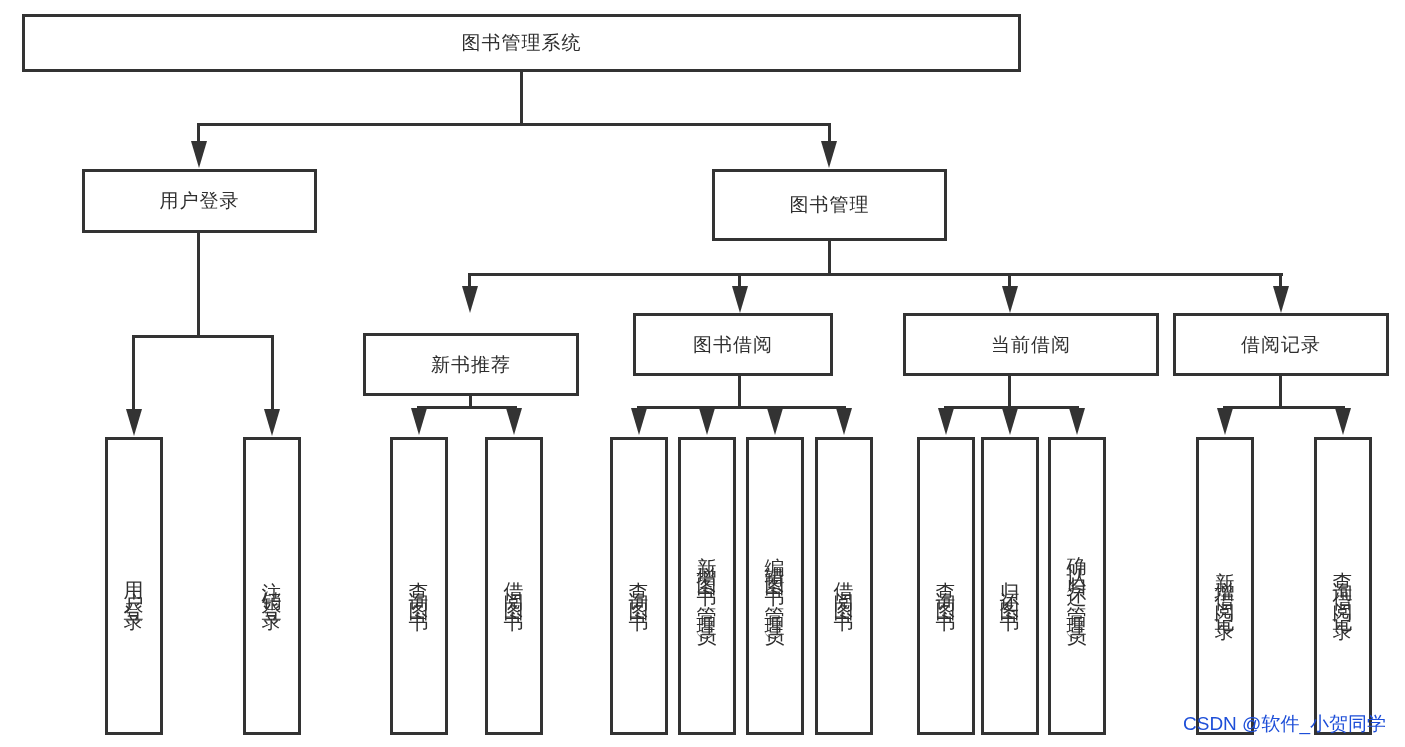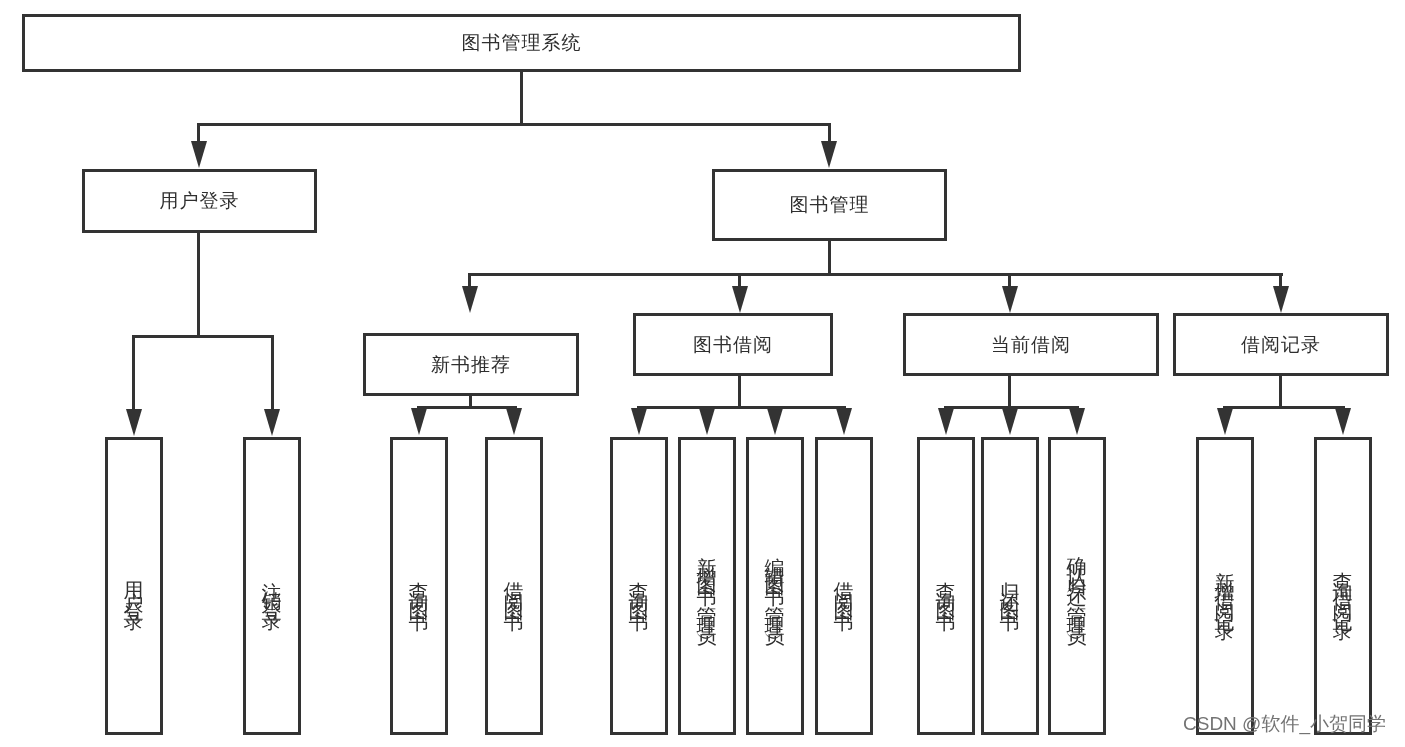--- a/index.html
+++ b/index.html
@@ -52,21 +52,21 @@
     border-left: 8px solid transparent;
     border-right: 8px solid transparent;
     border-top: 27px solid #333333;
     z-index: 1;
   }
   .watermark {
     position: absolute;
     left: 1183px;
     top: 711px;
     font-size: 19px;
-    color: #737373;
+    color: #1d4ed8;
     white-space: nowrap;
     z-index: 3;
   }
 </style>
 </head>
 <body>
 
 <div class="canvas">
 
   <div class="box hbox" style="left:22px; top:14px; width:999px; height:58px;">

